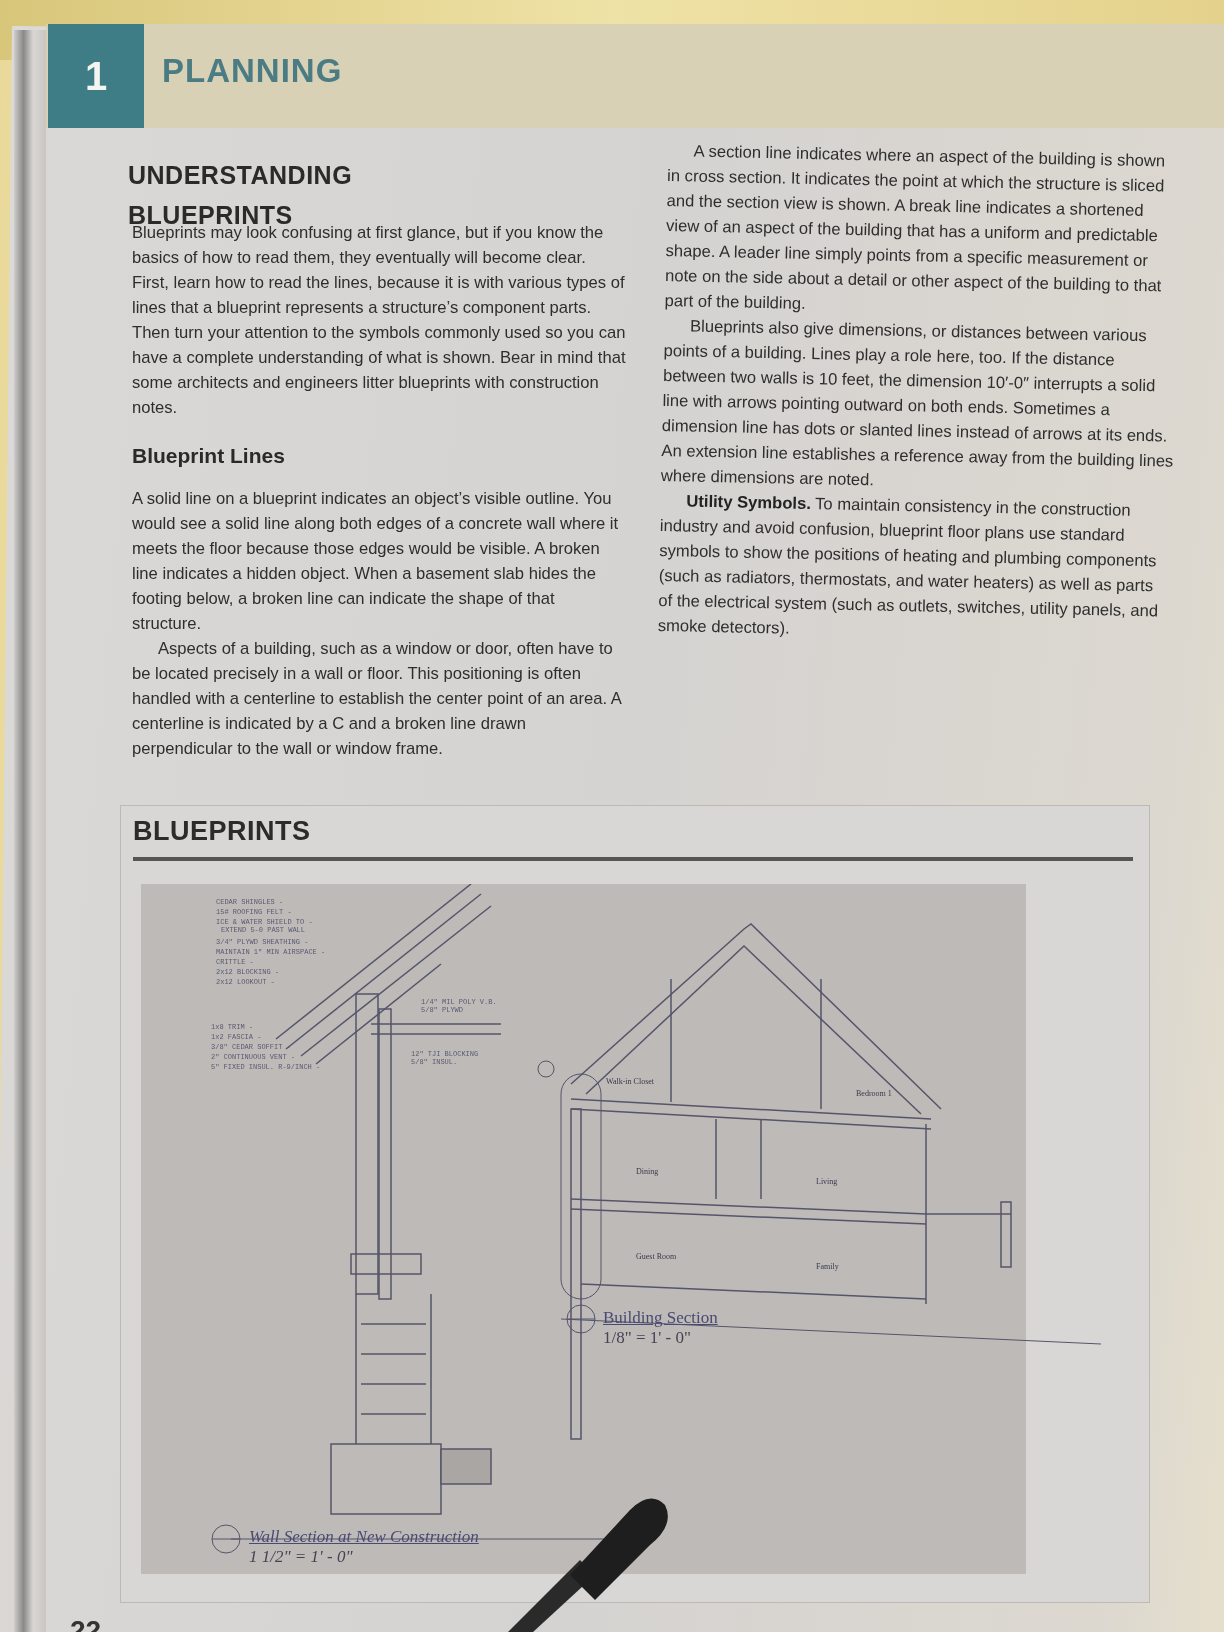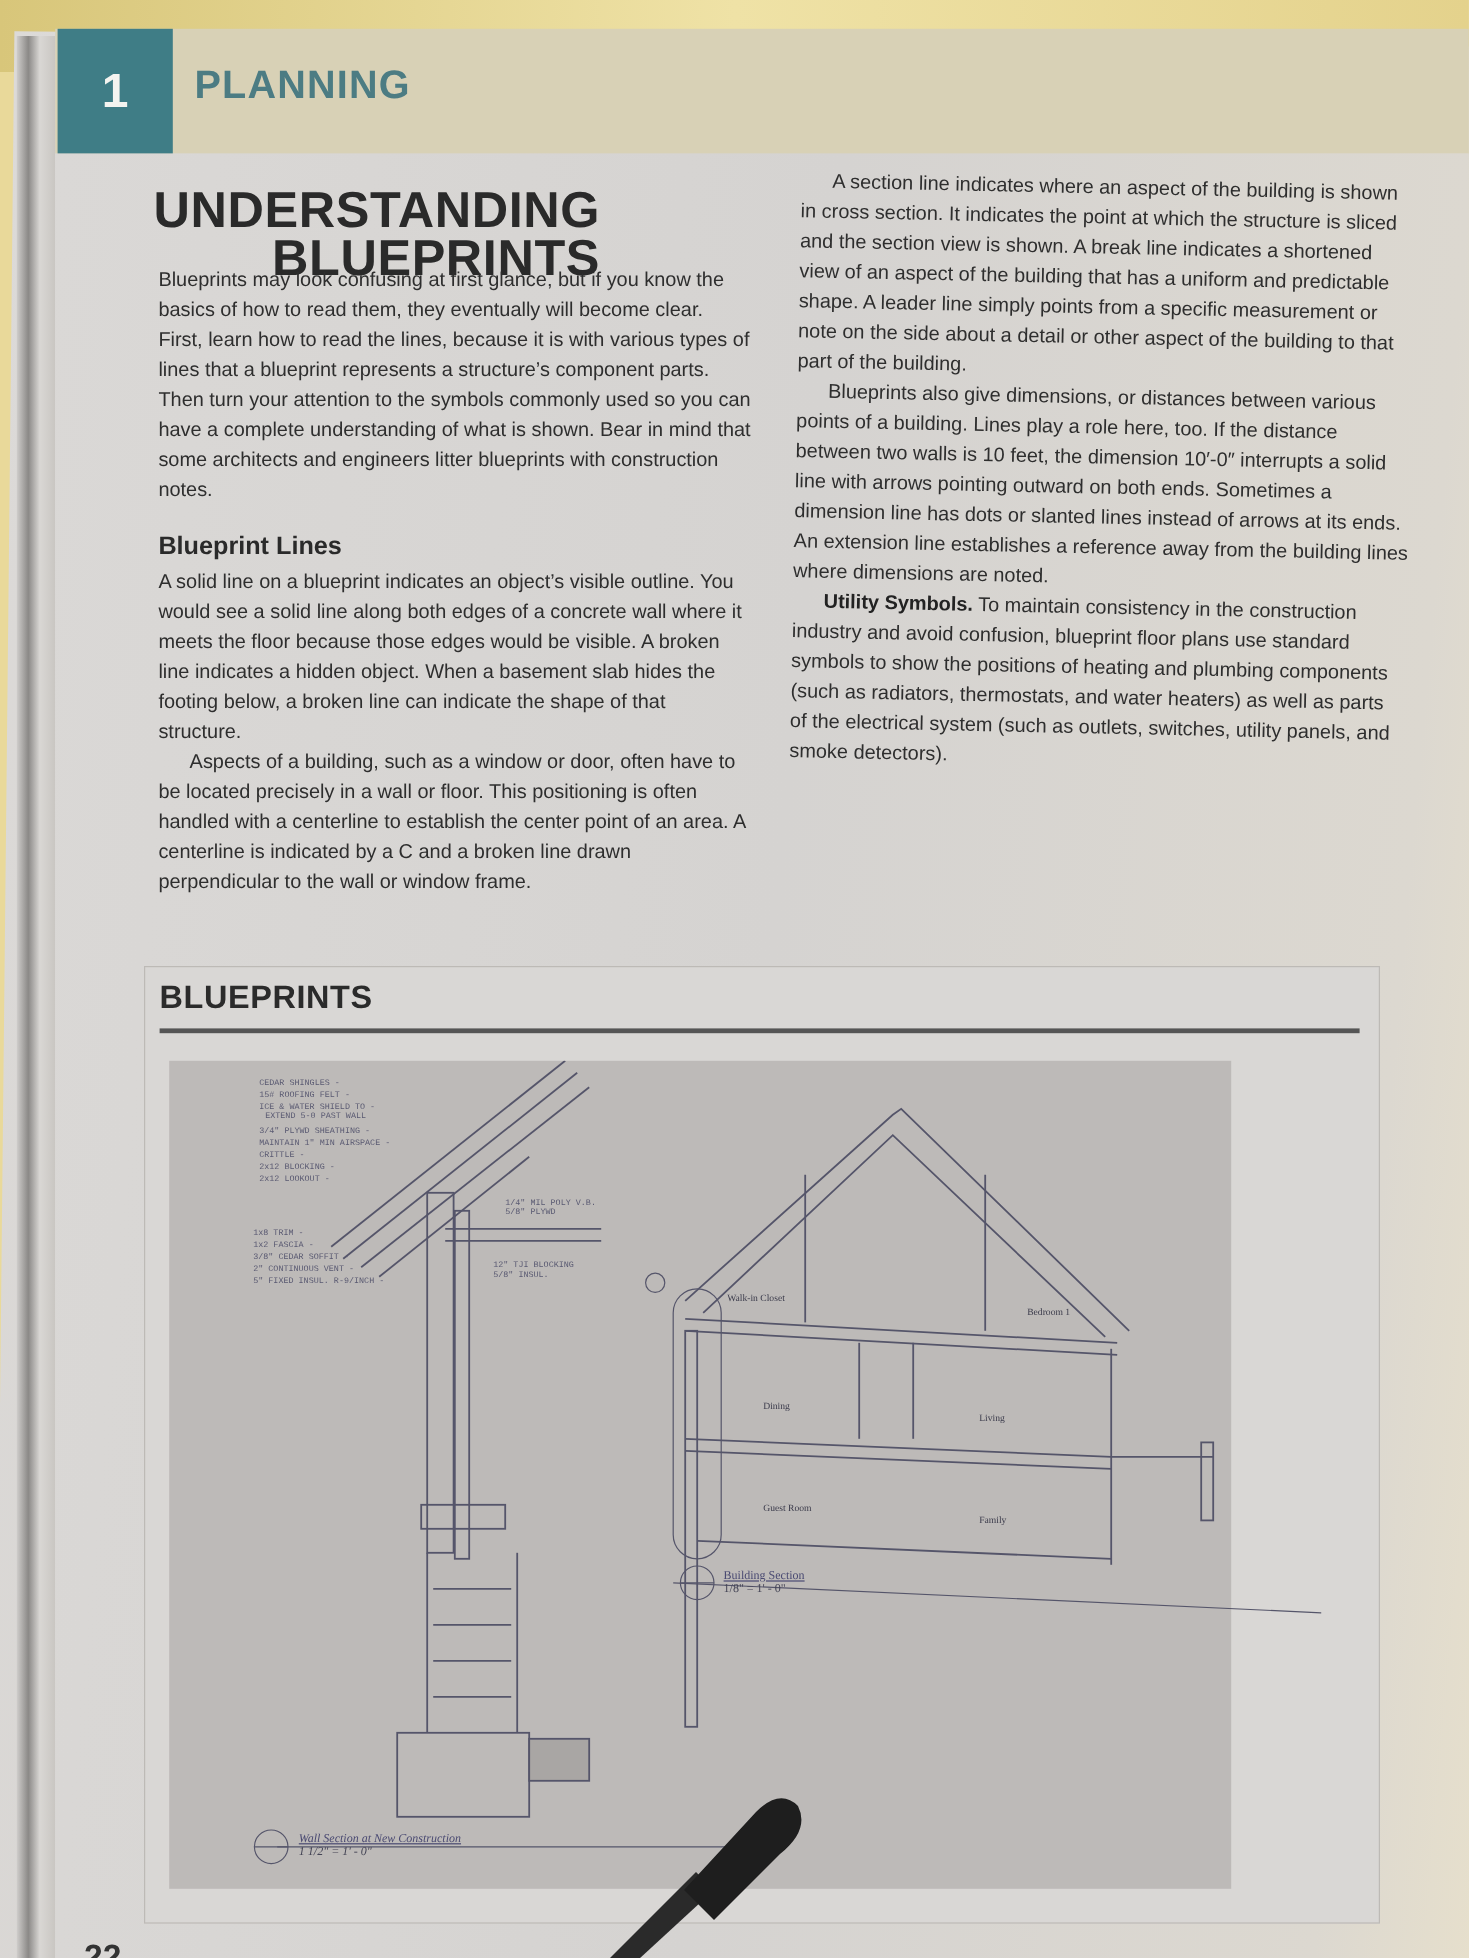--- a/index.html
+++ b/index.html
@@ -19,35 +19,35 @@
     background:linear-gradient(90deg,#cfcdcb,#8b8987 30%,#d9d7d4 60%,#c9c6c2); }
   .header-band { position:absolute; left:46px; top:24px; width:1190px; height:104px;
     background:#d8d1b6; }
   .chapter-box { position:absolute; left:48px; top:24px; width:96px; height:104px;
     background:#3f7d86; color:#f4f4f0; font-size:40px; font-weight:bold;
     display:flex; align-items:center; justify-content:center; }
   .chapter-title { position:absolute; left:162px; top:52px; font-size:33px; font-weight:bold;
     color:#4c7c83; letter-spacing:1px; }
   .content { position:absolute; left:46px; top:128px; width:1180px; height:1510px;
     background:linear-gradient(95deg,#dad8d6,#d5d3d1 50%,#dcd8d0 90%,#e6dfcc); }
-  .h1 { position:absolute; left:128px; top:155px; font-size:42px; font-weight:bold;
-    color:#2a2a2a; line-height:40px; letter-spacing:0.5px;text-align:right; }
+  .h1 { position:absolute; left:128px; top:155px; font-size:25px; font-weight:bold;
+    color:#2a2a2a; line-height:40px; letter-spacing:0.5px; }
   .col { position:absolute; font-size:16.6px; line-height:25px; color:#2e2e2e; }
   .col p { margin:0; }
   .indent { text-indent:26px; }
-  .h2 { font-size:21px; font-weight:bold; color:#2a2a2a; margin:0 0 2px 0; line-height:28px; }
+  .h2 { font-size:21px; font-weight:bold; color:#2a2a2a; margin:0 0 16px 0; line-height:28px; }
   .lead { font-weight:bold; color:#222; }
   .fig { position:absolute; left:120px; top:805px; width:1028px; height:796px;
     border:1px solid #bdbab6; background:#d9d7d5; }
   .fig-title { position:absolute; left:12px; top:10px; font-size:27px; font-weight:bold; color:#2b2b2b;
     letter-spacing:0.5px; }
   .fig-rule { position:absolute; left:12px; top:51px; width:1000px; height:4px; background:#555; }
   .bp { position:absolute; left:20px; top:78px; width:885px; height:690px; background:#bdbab8; }
   .bp svg { position:absolute; left:0; top:0; }
-  .cap { position:absolute; font-family:"Liberation Serif", serif; font-size:10px; color:#445; }
+  .cap { position:absolute; font-family:"Liberation Serif", serif; font-size:17px; color:#445; }
   .cap .t { text-decoration:underline; color:#4a4a72; }
   .pageno { position:absolute; left:70px; top:1615px; font-size:28px; font-weight:bold; color:#333; }
   .pen { position:absolute; left:430px; top:1490px; width:240px; height:200px; }
 </style>
 </head>
 <body>
 
 <div class="bg-top"></div>
 <div class="page"></div>
 <div class="spine"></div>

